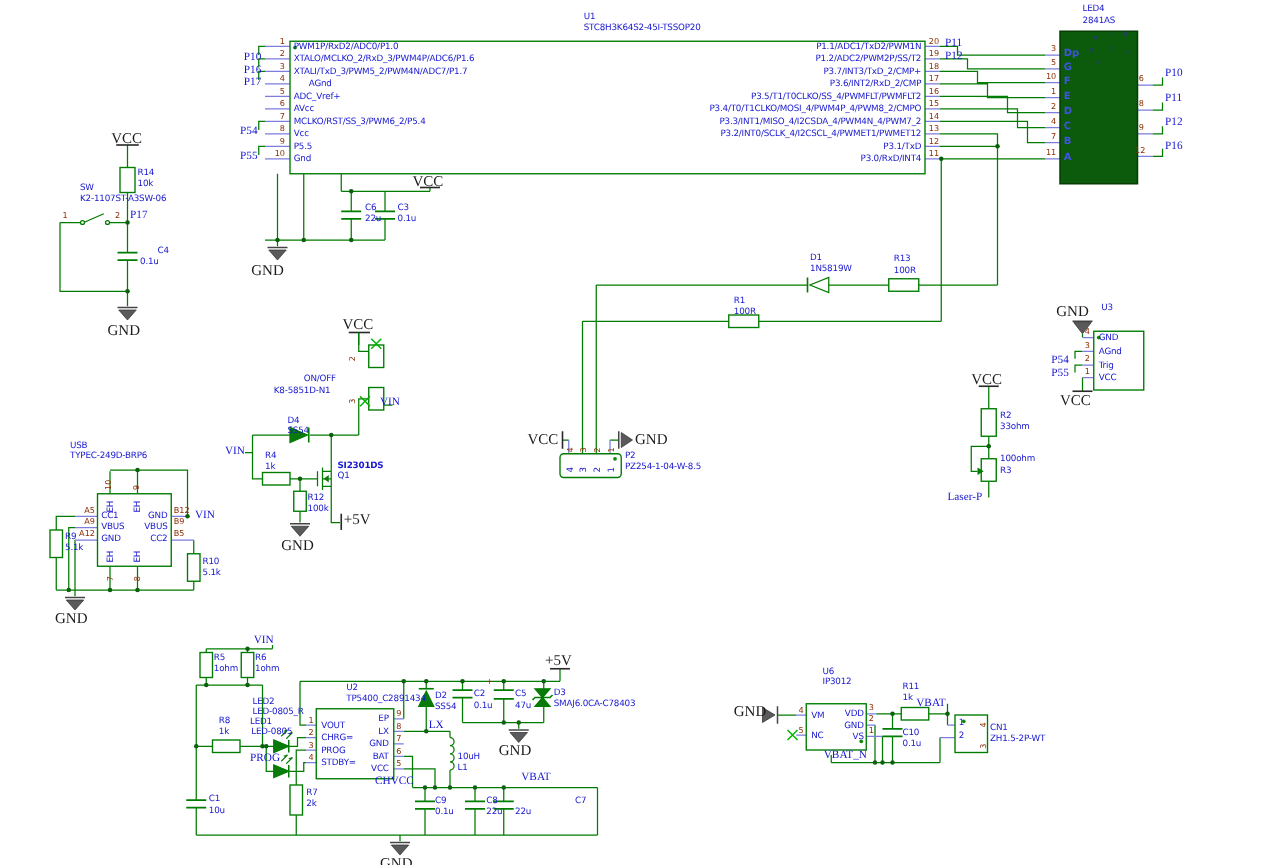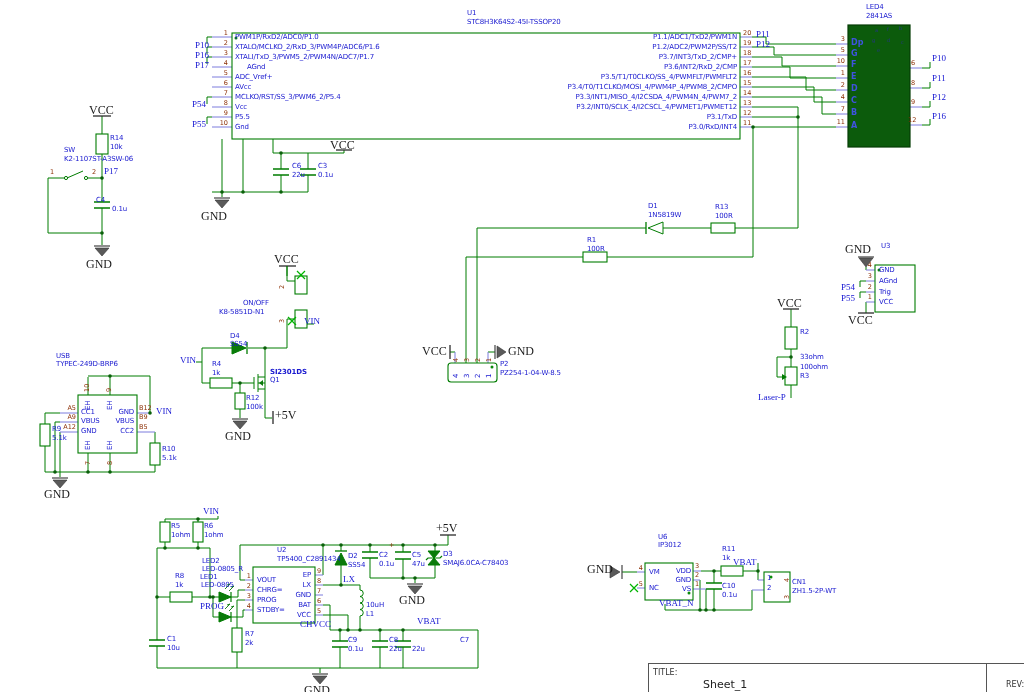--- a/index.html
+++ b/index.html
@@ -243,35 +243,29 @@
 
     <g fill="#0b8a0b">
       <circle cx="236" cy="38" r="1.5"></circle>
         <circle cx="879" cy="270" r="1.5"></circle>
       <circle cx="771" cy="577" r="1.5"></circle>
         <circle cx="492" cy="367" r="1.5"></circle>
       <circle cx="689" cy="593" r="1.5"></circle>
     </g>
   </svg>
 
-  <div id="titleblock">
-    <div class="divider"></div>
-    <span class="tb" style="left:4px;top:4px">TITLE:</span>
-    <span class="tbl" style="left:54px;top:14px">Sheet_1</span>
-    <span class="tb" style="left:357px;top:16px">REV:</span>
-  </div>
 <span class="t port" style="left: 89px; top: 103px;">VCC</span>
     <span class="t ref" style="left: 110px; top: 134px;">R14</span>
     <span class="t ref" style="left: 110px; top: 143px;">10k</span>
     <span class="t ref" style="left: 64px; top: 146px;">SW</span>
     <span class="t ref" style="left: 64px; top: 155px;">K2-1107ST-A3SW-06</span>
     <span class="t num" style="left: 50px; top: 168px;">1</span>
     <span class="t num" style="left: 92px; top: 168px;">2</span>
     <span class="t net" style="left: 104px; top: 166px;">P17</span>
-    <span class="t ref" style="left: 96px; top: 196px;">C4</span>
+    <span class="t ref" style="left: 126px; top: 196px;">C4</span>
     <span class="t ref" style="left: 112px; top: 205px;">0.1u</span>
     <span class="t port" style="left: 86px; top: 257px;">GND</span>
     <span class="t ref" style="left: 467px; top: 9px;">U1</span>
     <span class="t ref" style="left: 467px; top: 18px;">STC8H3K64S2-45I-TSSOP20</span>
     <span class="t ref" style="left: 235px; top: 33px;">PWM1P/RxD2/ADC0/P1.0</span>
     <span class="t ref" style="left: 235px; top: 43px;">XTALO/MCLKO_2/RxD_3/PWM4P/ADC6/P1.6</span>
     <span class="t ref" style="left: 235px; top: 53px;">XTALI/TxD_3/PWM5_2/PWM4N/ADC7/P1.7</span>
     <span class="t ref" style="left: 235px; top: 63px; margin-left: 12px;">AGnd</span>
     <span class="t ref" style="left: 235px; top: 73px;">ADC_Vref+</span>
     <span class="t ref" style="left: 235px; top: 83px;">AVcc</span>
@@ -413,21 +407,21 @@
     <span class="t ref rot" style="left: 474px; top: 378px;">2</span>
     <span class="t ref rot" style="left: 485px; top: 378px;">1</span>
     <span class="t ref" style="left: 648px; top: 202px;">D1</span>
     <span class="t ref" style="left: 648px; top: 211px;">1N5819W</span>
     <span class="t ref" style="left: 715px; top: 203px;">R13</span>
     <span class="t ref" style="left: 715px; top: 212px;">100R</span>
     <span class="t ref" style="left: 587px; top: 236px;">R1</span>
     <span class="t ref" style="left: 587px; top: 245px;">100R</span>
     <span class="t port" style="left: 777px; top: 296px;">VCC</span>
     <span class="t ref" style="left: 800px; top: 328px;">R2</span>
-    <span class="t ref" style="left: 800px; top: 353px;">33ohm</span>
+    <span class="t ref" style="left: 800px; top: 337px;">33ohm</span>
     <span class="t ref" style="left: 800px; top: 363px; text-align: right;">100ohm</span>
     <span class="t ref" style="left: 800px; top: 372px;">R3</span>
     <span class="t net" style="left: 758px; top: 392px;">Laser-P</span>
     <span class="t port" style="left: 845px; top: 242px;">GND</span>
     <span class="t ref" style="left: 881px; top: 242px;">U3</span>
     <span class="t num" style="right: 152px; top: 261px;">4</span>
     <span class="t num" style="right: 152px; top: 272px;">3</span>
     <span class="t num" style="right: 152px; top: 283px;">2</span>
     <span class="t num" style="right: 152px; top: 293px;">1</span>
     <span class="t ref" style="left: 879px; top: 266px;">GND</span>

